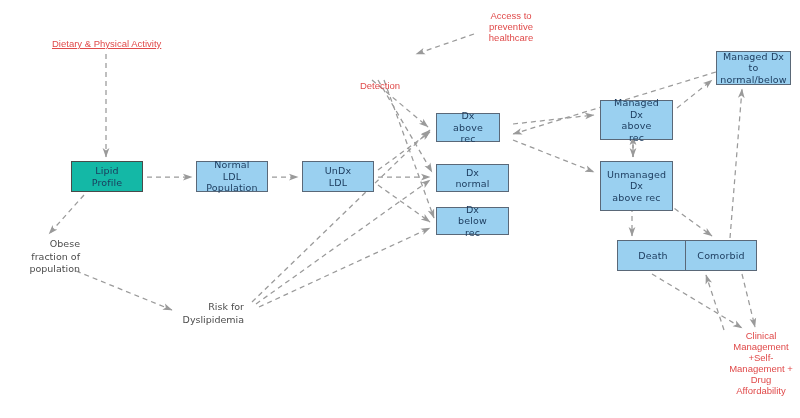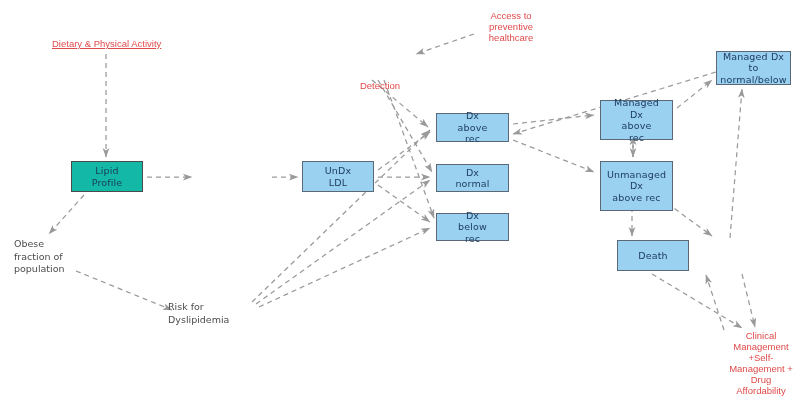--- a/index.html
+++ b/index.html
@@ -44,21 +44,21 @@
   }
   .node.blue {
     background: #9ad0f0;
   }
   .node.white {
     background: #14b8a6;
     border-color: #4a4a4a;
   }
   .plain {
     position: absolute;
-    text-align: left;
+    text-align: right;
     color: #4c4c4c;
     font-family: "DejaVu Sans", sans-serif;
     font-size: 9.5px;
     line-height: 12.5px;
     z-index: 3;
   }
   .redtext {
     position: absolute;
     text-align: center;
     color: #e04a4a;
@@ -139,53 +139,59 @@
       <path d="M742,274 L755,327"></path>
 
       <path d="M724,330 L706,275"></path>
     </g>
   </svg>
 
   <div class="node white" style="left:71px; top:161px; width:72px; height:31px;">
     <span>Lipid Profile</span>
   </div>
 
+  <div class="node blue" style="left:196px; top:161px; width:72px; height:31px;">
+    <span>Normal LDL<br>Population</span>
+  </div>
 
   <div class="node blue" style="left:302px; top:161px; width:72px; height:31px;">
     <span>UnDx LDL</span>
   </div>
 
-  <div class="node blue" style="left:436px; top:113px; width:73px; height:29px;">
+  <div class="node blue" style="left:436px; top:113px; width:64px; height:29px;">
     <span>Dx above rec</span>
   </div>
 
   <div class="node blue" style="left:436px; top:164px; width:73px; height:28px;">
     <span>Dx normal</span>
   </div>
 
-  <div class="node blue" style="left:436px; top:213px; width:73px; height:28px;">
+  <div class="node blue" style="left:436px; top:207px; width:73px; height:28px;">
     <span>Dx below rec</span>
   </div>
 
   <div class="node blue" style="left:600px; top:100px; width:73px; height:40px;">
     <span>Managed Dx<br>above rec</span>
   </div>
 
   <div class="node blue" style="left:600px; top:161px; width:73px; height:50px;">
     <span>Unmanaged Dx<br>above rec</span>
   </div>
 
   <div class="node blue" style="left:716px; top:51px; width:75px; height:34px;">
     <span>Managed Dx to<br>normal/below</span>
   </div>
 
   <div class="node blue" style="left:596px; top:240px; width:72px; height:31px;margin-left:21px;">
     <span>Death</span>
   </div>
 
+  <div class="node blue" style="left:685px; top:240px; width:72px; height:31px;">
+    <span>Comorbid</span>
+  </div>
 
   <div class="plain" style="left:14px; top:238px; width:66px;">
     <span>Obese<br>fraction of<br>population</span>
   </div>
 
   <div class="plain" style="left:168px; top:301px; width:76px;">
     <span>Risk for<br>Dyslipidemia</span>
   </div>
 
   <div class="redtext underline" style="left:52px; top:38px; width:130px;">

